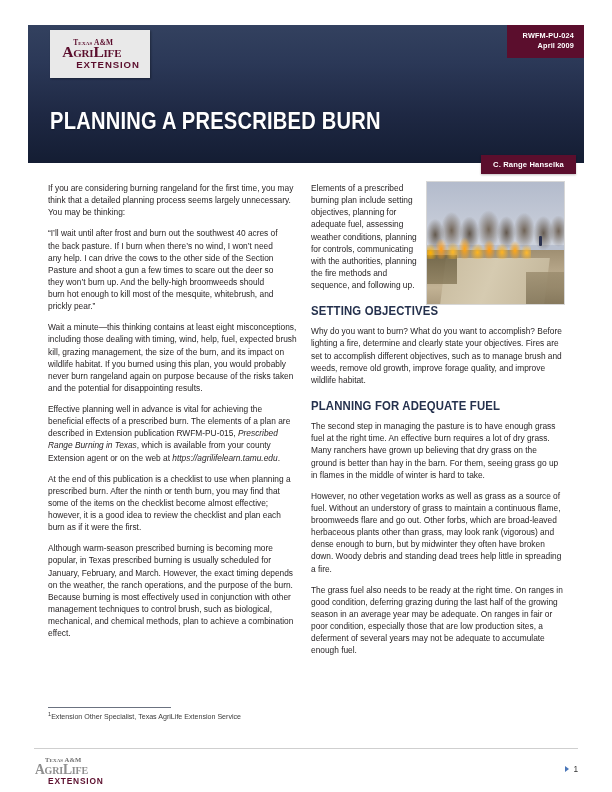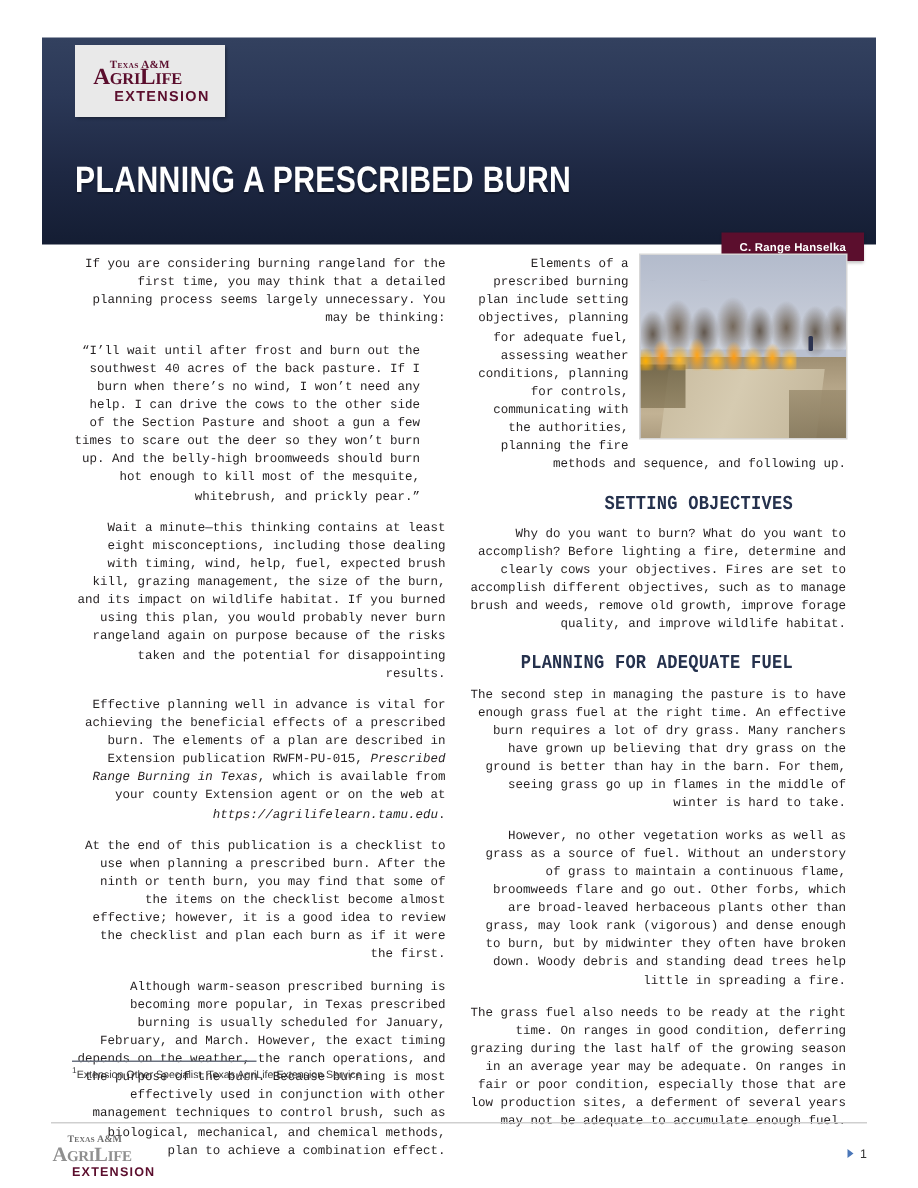--- a/index.html
+++ b/index.html
@@ -106,26 +106,25 @@
     font-weight: 700;
     padding: 5px 12px 5px 12px;
     letter-spacing: 0.15px;
     white-space: nowrap;
     box-shadow: 0 1px 2px rgba(0,0,0,0.25);
   }
 
   
   .col {
     position: absolute;
-    top: 170px;
+    top: 182px;
     font-size: 8.35px;
     line-height: 1.455;
-    text-align: right;
+    text-align: left;
     color: #231f20;
-    font-family: Liberation Mono, monospace;
   }
   .col-left  { left: 48px;  width: 249px; }
   .col-right { left: 311px; width: 253px; }
 
   .col p { margin: 0 0 9px 0; }
 
   .quote {
     margin: 0 0 9px 14px;
     width: 232px;
   }
@@ -296,20 +295,24 @@
 <div class="banner">
 
   <div class="logo-box">
     <div class="logo-inner">
       <div class="logo-row1">Texas A&amp;M</div>
       <div class="logo-row2">AgriLife</div>
       <div class="logo-row3">EXTENSION</div>
     </div>
   </div>
 
+  <div class="pub-badge">
+    <div>RWFM-PU-024</div>
+    <div>April 2009</div>
+  </div>
 
   <div class="banner-title">PLANNING A PRESCRIBED BURN</div>
 
   <div class="author-badge">C. Range Hanselka</div>
 </div>
 
 <div class="col col-left">
   <p>If you are considering burning rangeland for the first time, you may think that a detailed planning process seems largely unnecessary. You may be thinking:</p>
 
   <p class="quote">“I’ll wait until after frost and burn out the southwest 40 acres of the back pasture. If I burn when there’s no wind, I won’t need any help. I can drive the cows to the other side of the Section Pasture and shoot a gun a few times to scare out the deer so they won’t burn up. And the belly-high broomweeds should burn hot enough to kill most of the mesquite, whitebrush, and prickly pear.”</p>
@@ -334,21 +337,21 @@
     <div class="ph-road"></div>
     <div class="ph-scrubL"></div>
     <div class="ph-scrubR"></div>
     <div class="ph-fire"></div>
     <div class="ph-person"></div>
   </div>
 
   <p>Elements of a prescribed burning plan include setting objectives, planning for adequate fuel, assessing weather conditions, planning for controls, communicating with the authorities, planning the fire methods and sequence, and following up.</p>
 
   <div class="sec-head">SETTING OBJECTIVES</div>
-  <p>Why do you want to burn? What do you want to accomplish? Before lighting a fire, determine and clearly cows your objectives. Fires are set to accomplish different objectives, such as to manage brush and weeds, remove old growth, improve forage quality, and improve wildlife habitat.</p>
+  <p>Why do you want to burn? What do you want to accomplish? Before lighting a fire, determine and clearly state your objectives. Fires are set to accomplish different objectives, such as to manage brush and weeds, remove old growth, improve forage quality, and improve wildlife habitat.</p>
 
   <div class="sec-head">PLANNING FOR ADEQUATE FUEL</div>
   <p>The second step in managing the pasture is to have enough grass fuel at the right time. An effective burn requires a lot of dry grass. Many ranchers have grown up believing that dry grass on the ground is better than hay in the barn. For them, seeing grass go up in flames in the middle of winter is hard to take.</p>
 
   <p>However, no other vegetation works as well as grass as a source of fuel. Without an understory of grass to maintain a continuous flame, broomweeds flare and go out. Other forbs, which are broad-leaved herbaceous plants other than grass, may look rank (vigorous) and dense enough to burn, but by midwinter they often have broken down. Woody debris and standing dead trees help little in spreading a fire.</p>
 
   <p>The grass fuel also needs to be ready at the right time. On ranges in good condition, deferring grazing during the last half of the growing season in an average year may be adequate. On ranges in fair or poor condition, especially those that are low production sites, a deferment of several years may not be adequate to accumulate enough fuel.</p>
 </div>
 
 <div class="footnote-wrap">

